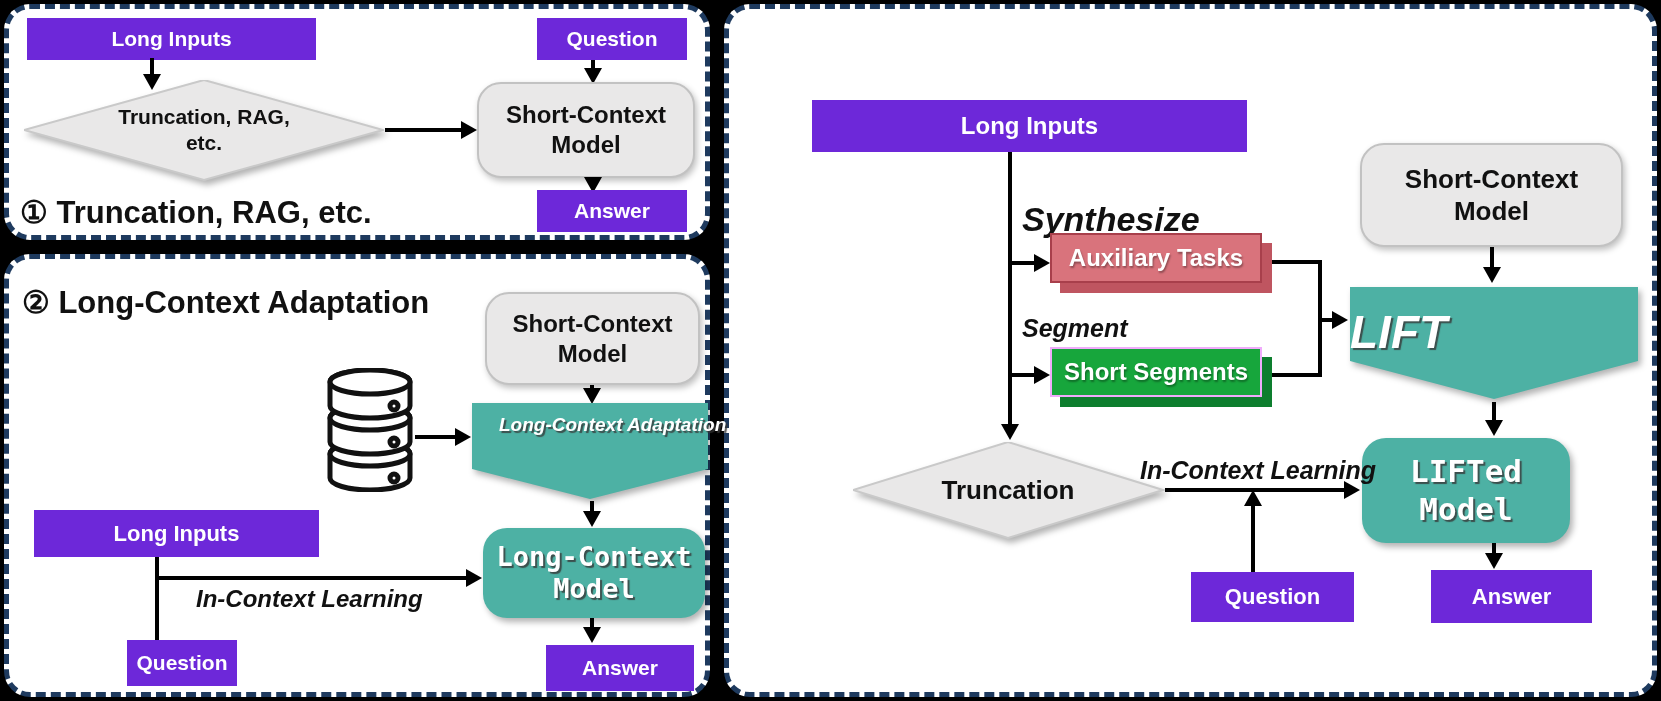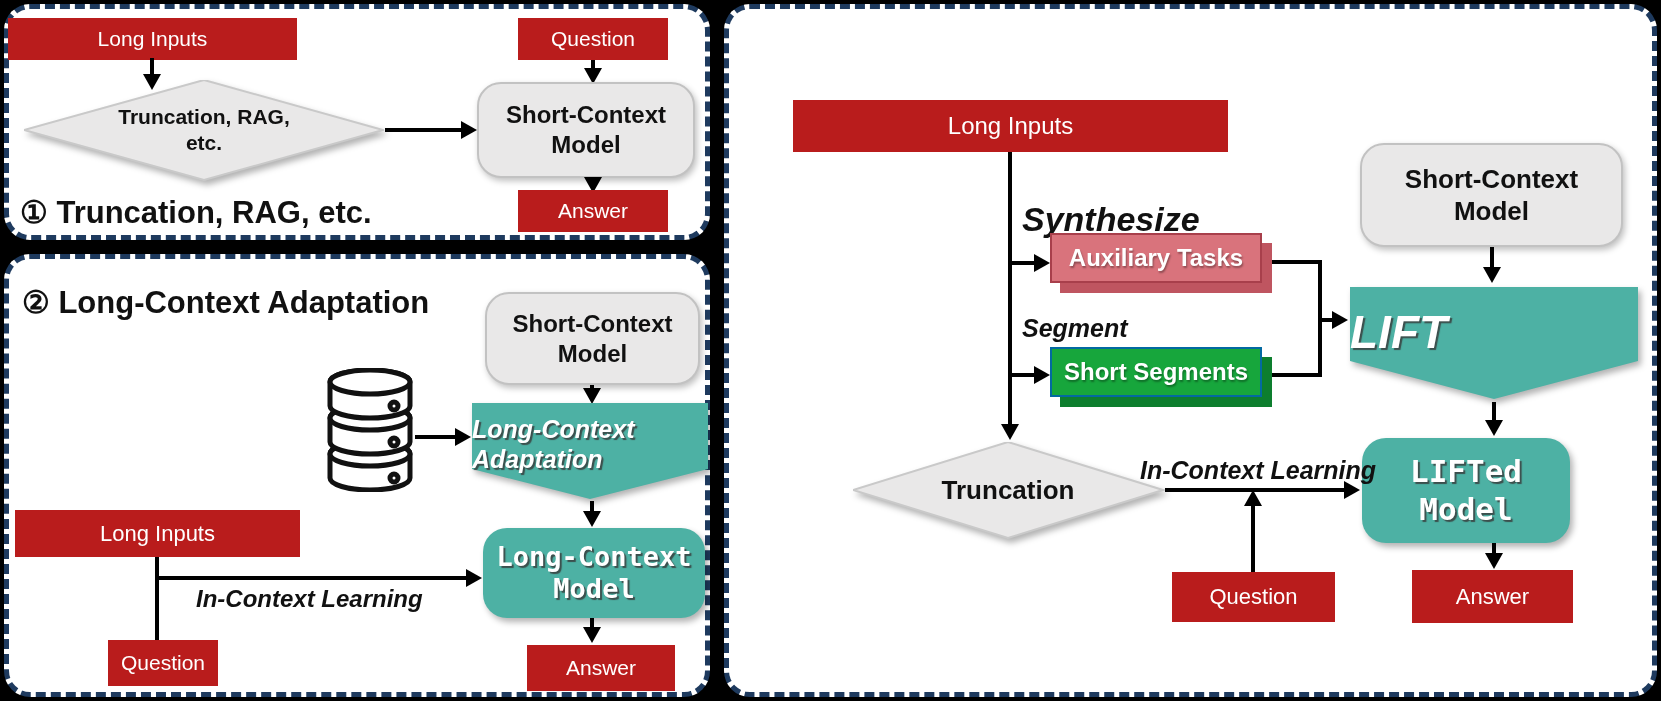--- a/index.html
+++ b/index.html
@@ -2,33 +2,33 @@
 <html><head>
 <meta charset="utf-8">
 <style>
   html,body{margin:0;padding:0;background:#000;}
   #stage{position:relative;width:1661px;height:701px;background:#000;overflow:hidden;
          font-family:"Liberation Sans",sans-serif;}
   .panel{position:absolute;background:#fff;border:5px dashed #1e3a5e;border-radius:26px;box-sizing:border-box;}
   .layer{position:absolute;inset:0;}
   .abs{position:absolute;}
   .heading{position:absolute;font-weight:bold;color:#111;white-space:nowrap;}
-  .bluebox{position:absolute;background:#b91c1c;color:#fff;font-weight:normal;
-           display:flex;align-items:center;justify-content:center;text-align:center;}
+  .bluebox{position:absolute;background:#6d28d9;color:#fff;font-weight:bold;
+           display:flex;align-items:center;justify-content:center;text-align:center;margin-left:19px;}
   .graybox{position:absolute;background:#e9e8e8;border:2px solid #c2c2c2;border-radius:24px;
            color:#111;font-weight:bold;display:flex;align-items:center;justify-content:center;
            text-align:center;line-height:1.25;box-shadow:2px 3px 6px rgba(0,0,0,.25);box-sizing:border-box;}
   .tealbox{position:absolute;background:#4db1a4;border-radius:24px;color:#fff;font-weight:bold;
            font-family:"DejaVu Sans Mono",monospace;display:flex;align-items:center;justify-content:center;
            text-align:center;line-height:1.2;text-shadow:2px 2px 1px rgba(55,55,55,.8);
            box-shadow:3px 4px 6px rgba(0,0,0,.3);}
   .stackbox{position:absolute;color:#fff;font-weight:bold;display:flex;align-items:center;justify-content:center;
             text-align:center;text-shadow:1px 2px 2px rgba(0,0,0,.35);box-sizing:border-box;}
   .stack-red{background:#d9737c;border:2px solid #a83f4b;box-shadow:10px 10px 0 0 #bf5560;}
-  .stack-green{background:#17a63c;border:2px solid #0369a1;box-shadow:10px 10px 0 0 #0d7e2e;}
+  .stack-green{background:#17a63c;border:2px solid #f0abfc;box-shadow:10px 10px 0 0 #0d7e2e;}
   .note{position:absolute;font-style:italic;font-weight:bold;color:#111;}
   .hline{position:absolute;height:4px;background:#000;}
   .vline{position:absolute;width:4px;background:#000;}
   .ah-r{position:absolute;width:0;height:0;border-top:9px solid transparent;
         border-bottom:9px solid transparent;border-left:16px solid #000;}
   .ah-d{position:absolute;width:0;height:0;border-left:9px solid transparent;
         border-right:9px solid transparent;border-top:16px solid #000;}
   .ah-u{position:absolute;width:0;height:0;border-left:9px solid transparent;
         border-right:9px solid transparent;border-bottom:16px solid #000;}
   .shape{position:absolute;filter:drop-shadow(3px 4px 3px rgba(0,0,0,.30));}
@@ -105,21 +105,21 @@
           <circle cx="69" cy="110" r="4"></circle>
       </g>
     </svg>
 
     <div class="hline" style="left:415px;top:435px;width:42px;"></div>
     <div class="ah-r" style="left:455px;top:428px;"></div>
 
     <svg class="shape" style="left:472px;top:403px;" width="237" height="98">
       <polygon points="0,0 236,0 236,66 118,96 0,66" fill="#4db1a4"></polygon>
     </svg>
-    <div class="shapetext" style="left:472px;top:414px;width:236px;font-size:25px;font-style:italic;">Long-Context Adaptation</div>
+    <div class="shapetext" style="left:472px;top:414px;width:236px;font-size:19px;font-style:italic;padding-left:27px;">Long-Context Adaptation</div>
 
     <div class="vline" style="left:590px;top:501px;height:11px;"></div>
     <div class="ah-d" style="left:583px;top:511px;"></div>
 
     <div class="tealbox" style="left:483px;top:528px;width:222px;height:90px;font-size:27px;">
         <span style="width:200px;">Long-Context Model</span>
       </div>
 
     <div class="bluebox" style="left:15px;top:510px;width:285px;height:47px;font-size:22px;">
         <span>Long Inputs</span>

